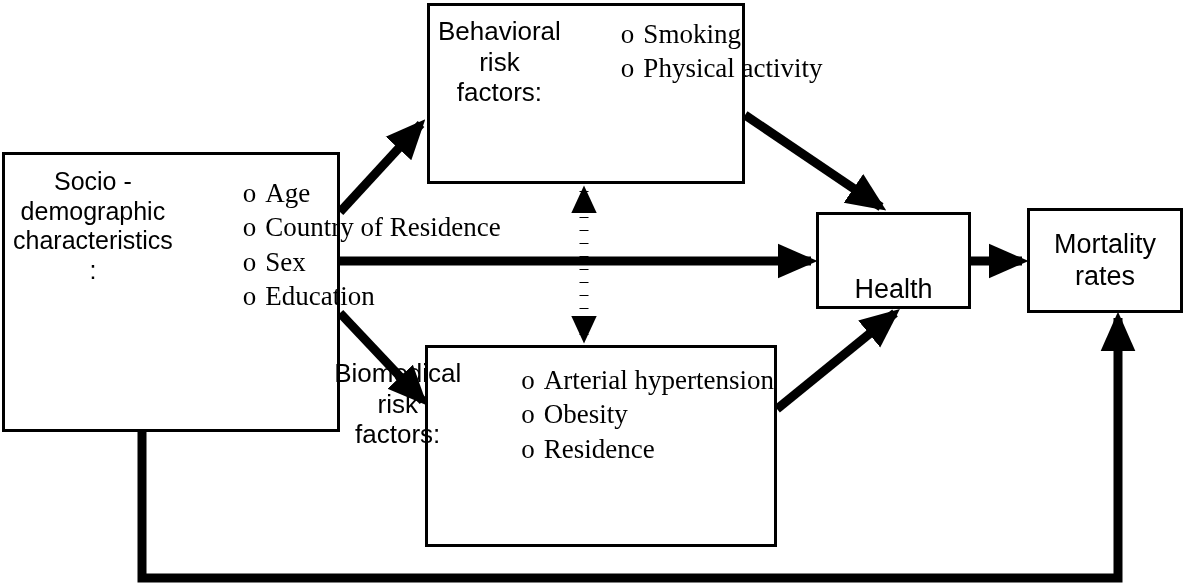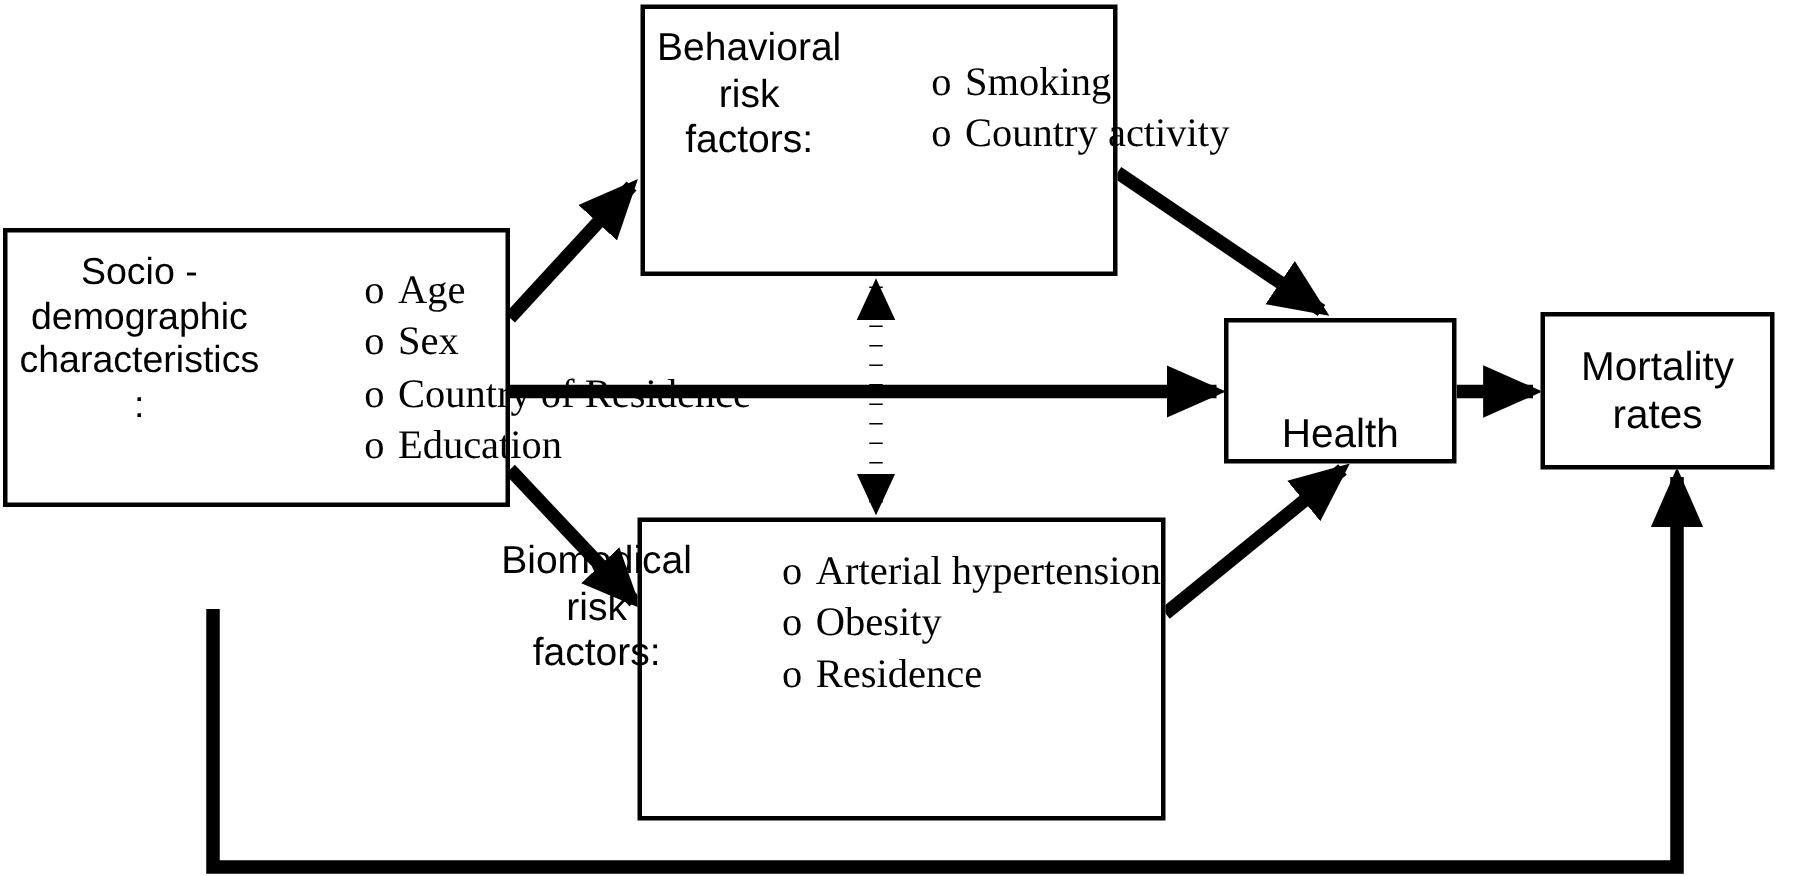--- a/index.html
+++ b/index.html
@@ -56,32 +56,32 @@
     white-space: nowrap;
     padding-left: 22px;
     margin-top: 2px;
   }
   .node-list li .bullet {
     font-family: "Liberation Serif", serif;
     margin-right: 9px;
   }
   
   #node-socio {
-    left: 2px; top: 152px; width: 338px; height: 186px;
+    left: 2px; top: 152px; width: 338px; height: 280px;
     justify-content: flex-start;
     padding-top: 12px;
   }
   #node-socio .node-title { font-size: 25px; }
   #node-socio .node-list { margin-top: 8px; padding-left: 40px; }
   #node-behavioral {
     left: 427px; top: 3px; width: 318px; height: 181px;
     justify-content: flex-start;
     padding-top: 10px;
   }
-  #node-behavioral .node-list { margin-top: 20px; padding-left: 30px; }
+  #node-behavioral .node-list { margin-top: 0; padding-left: 30px; }
   #node-biomedical {
     left: 425px; top: 345px; width: 352px; height: 202px;
     justify-content: flex-end;
     padding-top: 10px;
   }
   #node-biomedical .node-list { margin-top: 4px; padding-left: 30px; }
   #node-health {
     left: 816px; top: 212px; width: 155px; height: 97px;
     align-items: flex-end;
     justify-content: center;
@@ -124,32 +124,32 @@
     <line x1="971" y1="261" x2="1022" y2="261" stroke="#000000" stroke-width="9" marker-end="url(#arrowSolid)"></line>
 
     <path d="M 142 406 L 142 578 L 1118 578 L 1118 318" fill="none" stroke="#000000" stroke-width="9" stroke-linejoin="miter" marker-end="url(#arrowSolid)"></path>
   </svg>
 
   <div class="node" id="node-socio">
     <div class="node-title">Socio -demographic
 characteristics   :</div>
     <ul class="node-list">
       <li><span class="bullet">o</span><span>Age</span></li>
+      <li><span class="bullet">o</span><span>Country of Residence</span></li>
       <li><span class="bullet">o</span><span>Sex</span></li>
-      <li><span class="bullet">o</span><span>Country of Residence</span></li>
       <li><span class="bullet">o</span><span>Education</span></li>
     </ul>
   </div>
 
   <div class="node" id="node-behavioral">
     <div class="node-title">Behavioral risk
 factors:</div>
     <ul class="node-list">
       <li><span class="bullet">o</span><span>Smoking</span></li>
-      <li><span class="bullet">o</span><span>Country activity</span></li>
+      <li><span class="bullet">o</span><span>Physical activity</span></li>
     </ul>
   </div>
 
   <div class="node" id="node-biomedical">
     <div class="node-title">Biomedical risk
 factors:</div>
     <ul class="node-list">
       <li><span class="bullet">o</span><span>Arterial hypertension</span></li>
       <li><span class="bullet">o</span><span>Obesity</span></li>
       <li><span class="bullet">o</span><span>Residence</span></li>

